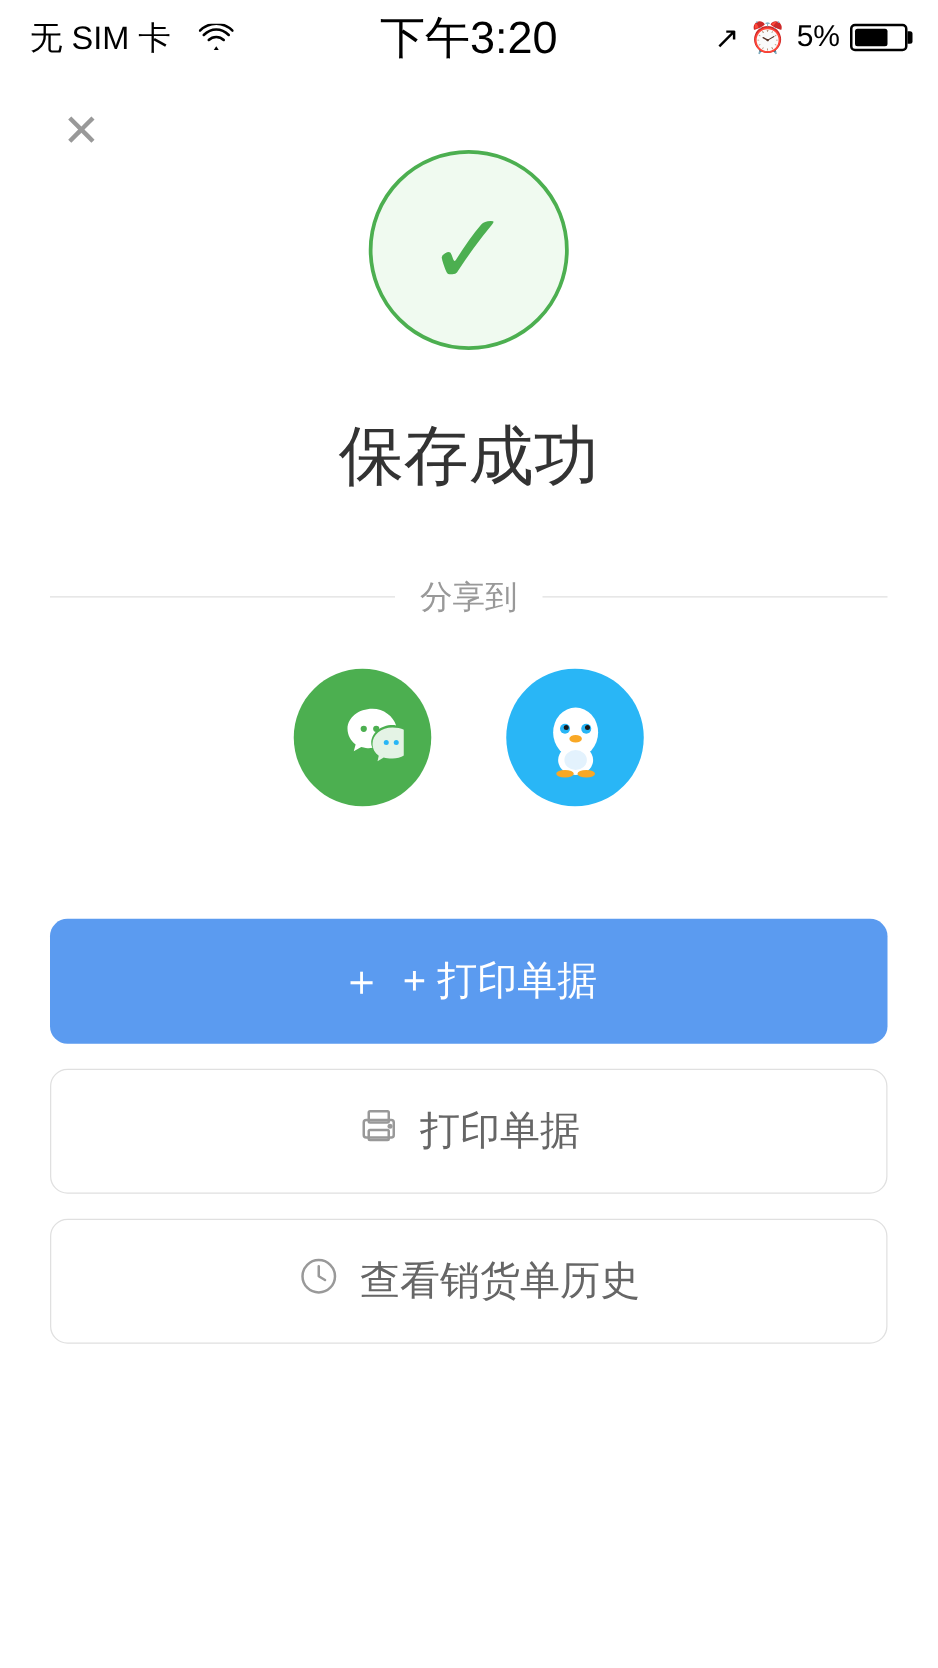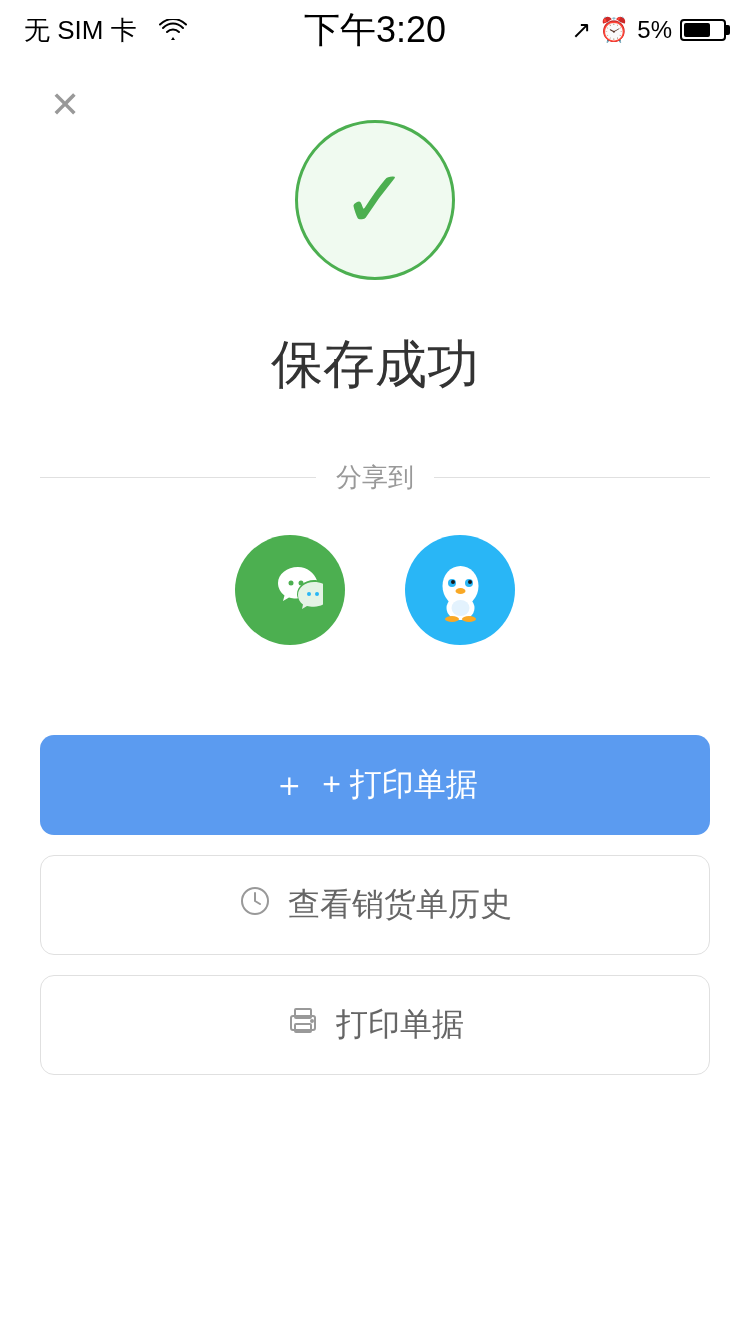--- a/index.html
+++ b/index.html
@@ -319,39 +319,39 @@
         </svg>
       </div>
     </div>
   </div>
 
   <div class="action-buttons">
 
     <button class="action-btn btn-primary">
       <span class="btn-icon">＋</span>
       <span>+ 打印单据</span>
-    </button>
-
-    <button class="action-btn btn-secondary">
-      <span class="btn-icon">
-        <svg width="34" height="34" viewBox="0 0 34 34" fill="none">
-          <circle cx="17" cy="17" r="13" stroke="#999" stroke-width="2"></circle>
-          <path d="M17 9v8l5 3" stroke="#999" stroke-width="2" stroke-linecap="round" stroke-linejoin="round"></path>
-        </svg>
-      </span>
-      <span>查看销货单历史</span>
     </button>
 
     <button class="action-btn btn-secondary">
       <span class="btn-icon">
         <svg width="34" height="34" viewBox="0 0 34 34" fill="none">
           <rect x="5" y="12" width="24" height="14" rx="2" stroke="#999" stroke-width="2"></rect>
           <rect x="9" y="5" width="16" height="9" rx="1" stroke="#999" stroke-width="2"></rect>
           <rect x="9" y="20" width="16" height="8" rx="1" stroke="#999" stroke-width="2"></rect>
           <circle cx="26" cy="17" r="2" fill="#999"></circle>
         </svg>
       </span>
       <span>打印单据</span>
     </button>
 
+    <button class="action-btn btn-secondary">
+      <span class="btn-icon">
+        <svg width="34" height="34" viewBox="0 0 34 34" fill="none">
+          <circle cx="17" cy="17" r="13" stroke="#999" stroke-width="2"></circle>
+          <path d="M17 9v8l5 3" stroke="#999" stroke-width="2" stroke-linecap="round" stroke-linejoin="round"></path>
+        </svg>
+      </span>
+      <span>查看销货单历史</span>
+    </button>
+
   </div>
 
 </div>
 
 </body></html>

